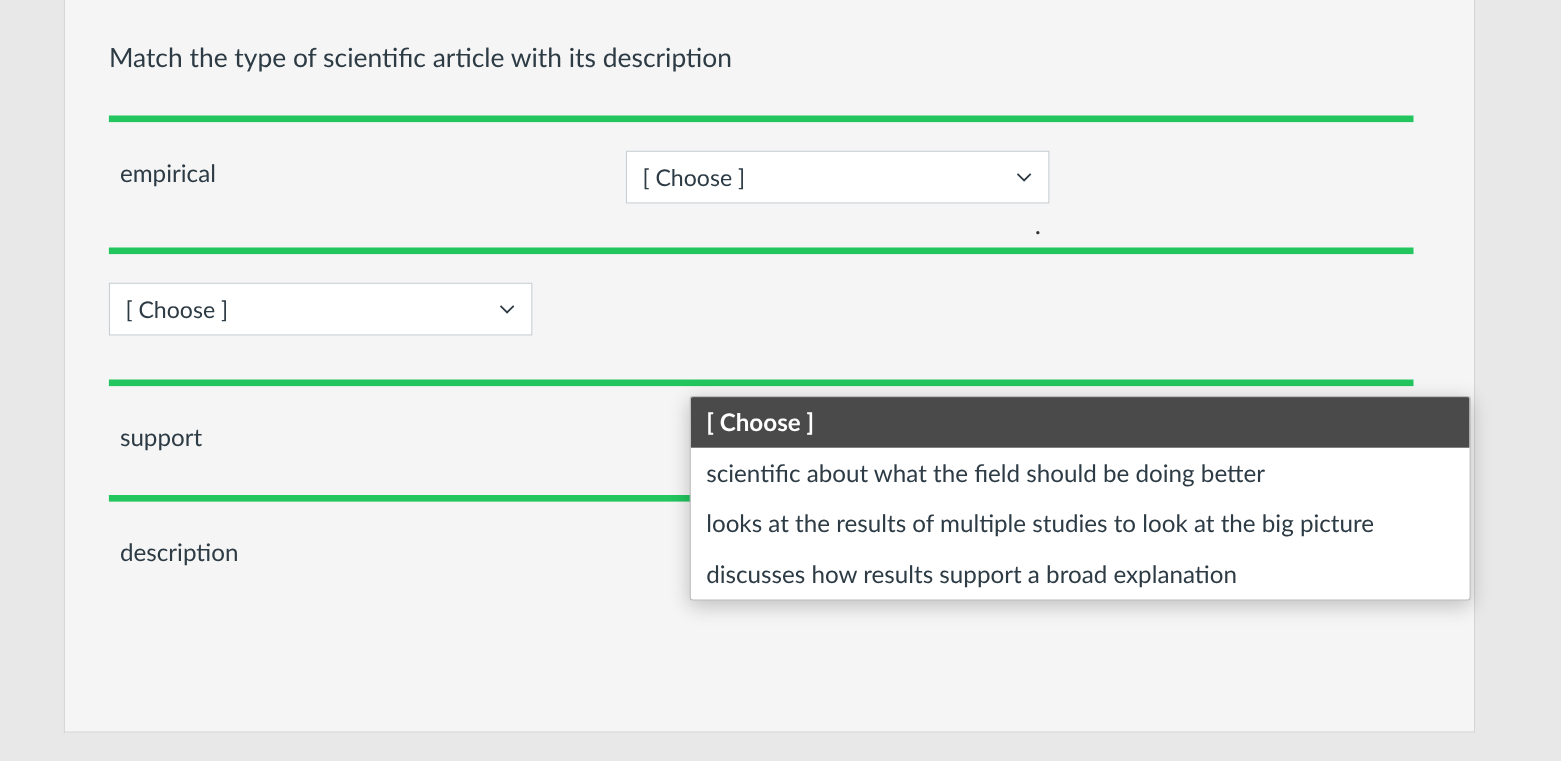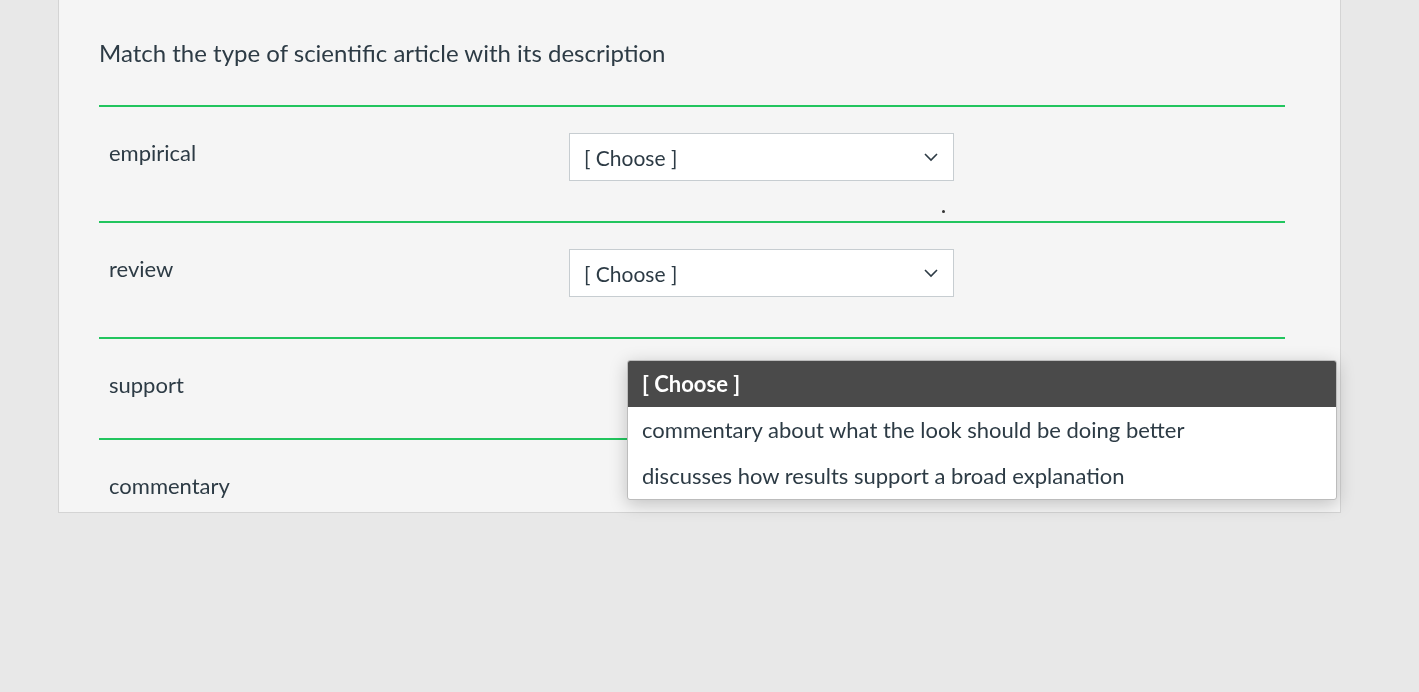--- a/index.html
+++ b/index.html
@@ -13,39 +13,39 @@
       width: 1419px;
       height: 692px;
       position: relative;
       overflow: hidden;
     }
     .question-container {
       position: absolute;
       left: 58px;
       top: 0;
       width: 1283px;
-      height: 513px;
+      height: 666px;
       background: #f5f5f5;
       border: 1px solid #d4d4d4;
       border-top: none;
       padding: 38px 55px 20px 40px;
     }
     .question-prompt {
       font-size: 24px;
       color: #2d3b45;
       font-weight: 400;
       margin-bottom: 38px;
     }
     .match-table {
       width: 100%;
     }
     .match-row {
       display: flex;
       align-items: flex-start;
-      border-top: 2px solid #22c55e;
+      border-top: 6px solid #22c55e;
       padding: 26px 0 40px 0;
       min-height: 100px;
     }
     .match-label {
       flex: 0 0 470px;
       font-size: 22px;
       color: #2d3b45;
       padding-left: 10px;
       padding-top: 6px;
     }
@@ -128,46 +128,46 @@
           <span class="chev">
             <svg viewBox="0 0 16 16">
                 <path d="M2 5 L8 11 L14 5" fill="none" stroke="currentColor" stroke-width="1.6"></path>
               </svg>
           </span>
         </div>
       </div>
     </div>
 
     <div class="match-row">
-      <div class="match-label">review</div>
       <div class="match-control">
         <div class="select-box">
           <span>[ Choose ]</span>
           <span class="chev">
             <svg viewBox="0 0 16 16">
                 <path d="M2 5 L8 11 L14 5" fill="none" stroke="currentColor" stroke-width="1.6"></path>
               </svg>
           </span>
         </div>
       </div>
     </div>
 
     <div class="match-row">
       <div class="match-label">support</div>
       <div class="match-control"></div>
     </div>
 
     <div class="match-row">
-      <div class="match-label">commentary</div>
+      <div class="match-label">description</div>
       <div class="match-control"></div>
     </div>
 
   </div>
 
   <div class="speck"></div>
 
   <div class="dropdown-panel">
     <div class="dropdown-option highlighted">[ Choose ]</div>
-    <div class="dropdown-option">commentary about what the look should be doing better</div>
+    <div class="dropdown-option">scientific about what the field should be doing better</div>
+    <div class="dropdown-option">looks at the results of multiple studies to look at the big picture</div>
     <div class="dropdown-option">discusses how results support a broad explanation</div>
   </div>
 
 </div>
 
 </body></html>

